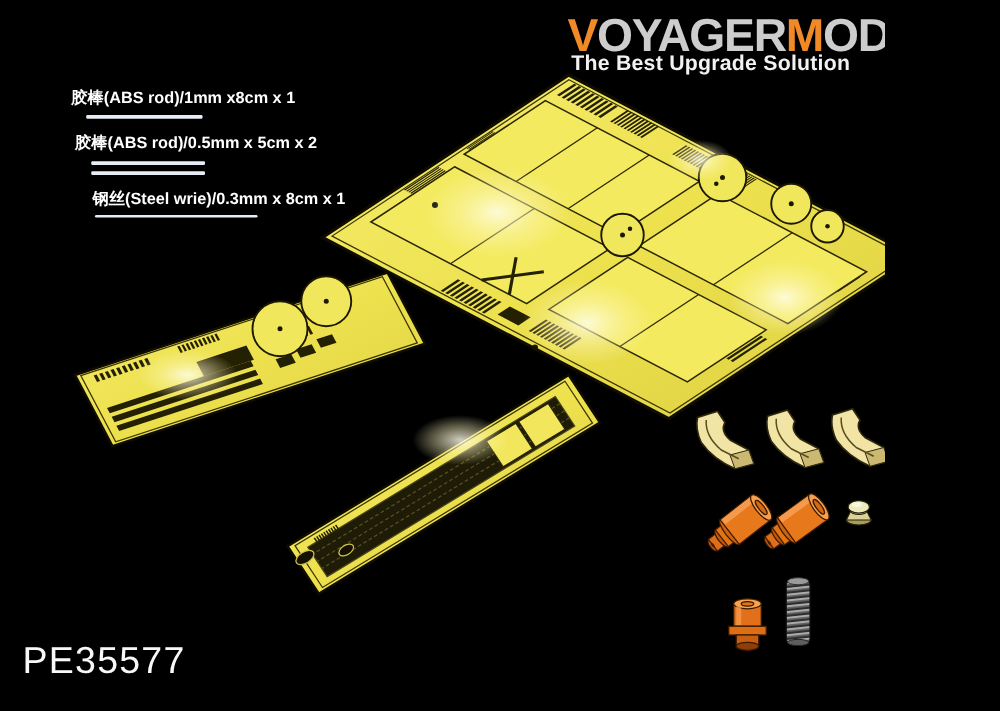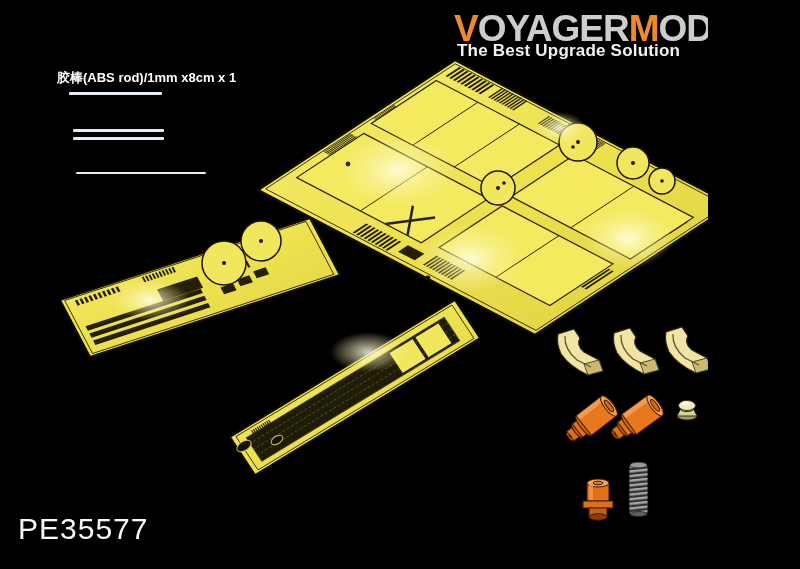--- a/index.html
+++ b/index.html
@@ -226,19 +226,21 @@
   </svg>
 
   <div class="logo">
     <span class="lg-or">V</span><span class="lg-gr">OYAGER</span><span class="lg-or">M</span><span class="lg-gr">ODEL</span><span class="reg">®</span>
   </div>
   <div class="tagline">The Best Upgrade Solution</div>
 
   <div class="mat-label" id="mat1">胶棒(ABS rod)/1mm x8cm x 1</div>
   <div class="rod" id="rod1"></div>
 
+  <div class="mat-label" id="mat2">胶棒(ABS rod)/0.5mm x 5cm x 2</div>
   <div class="rod" id="rod2a"></div>
   <div class="rod" id="rod2b"></div>
 
+  <div class="mat-label" id="mat3">钢丝(Steel wrie)/0.3mm x 8cm x 1</div>
   <div class="rod" id="rod3"></div>
 
   <div class="pcode">PE35577</div>
 </div>
 
 </body></html>

